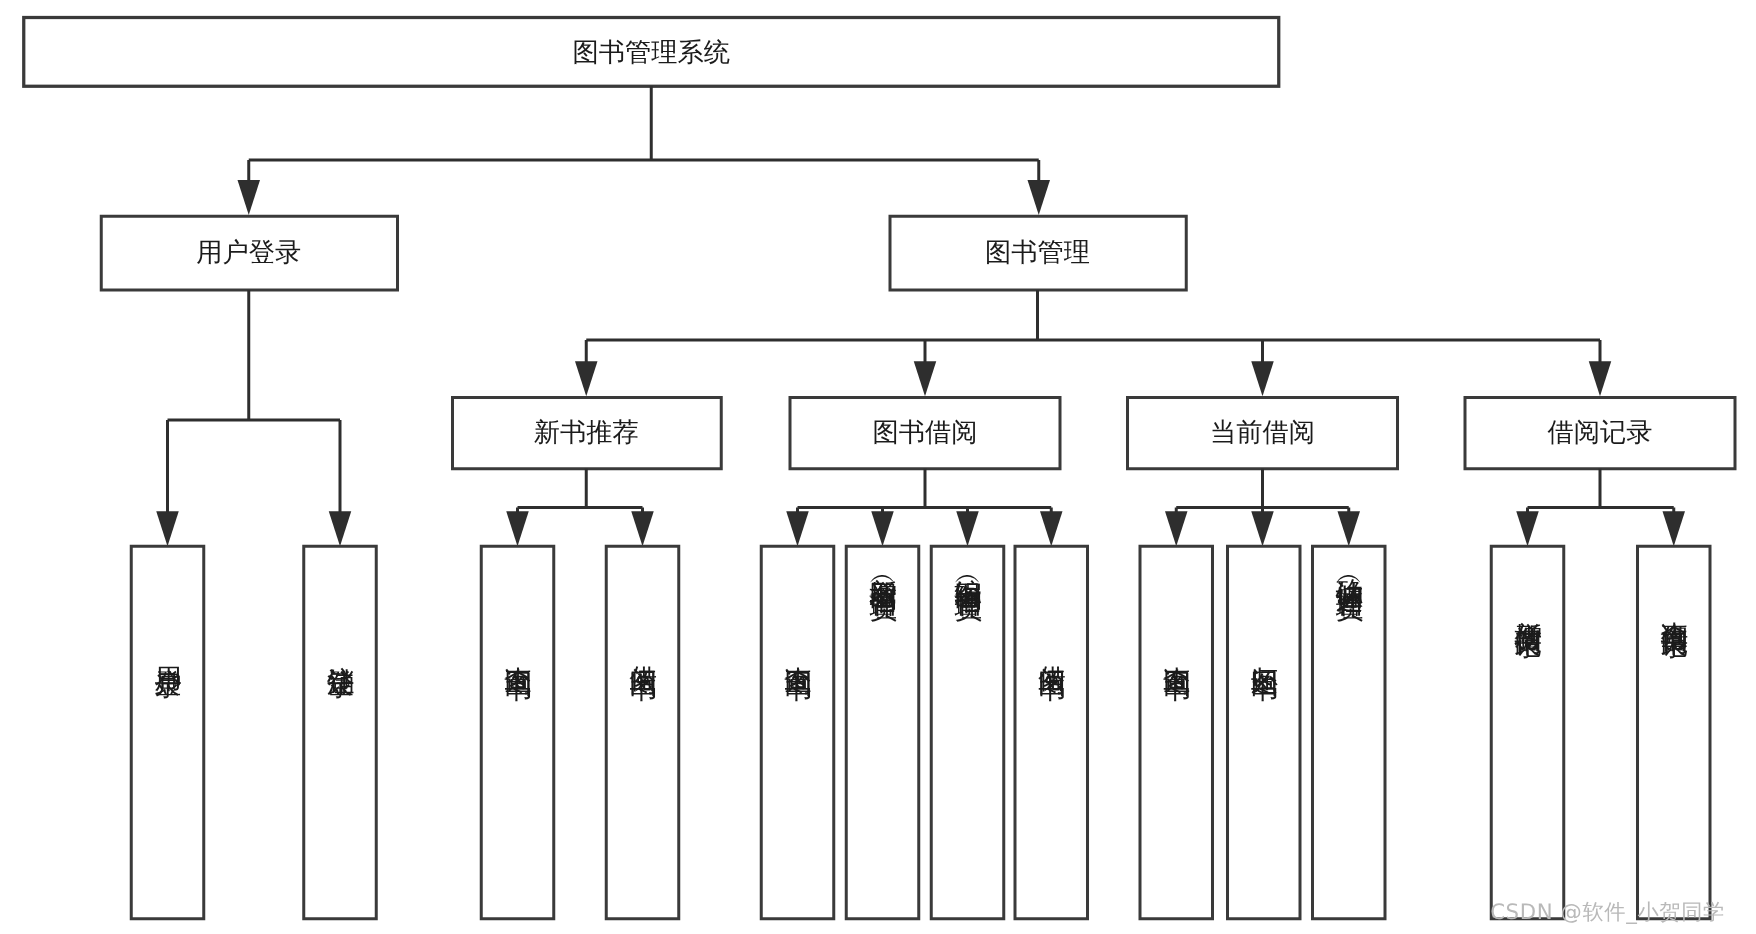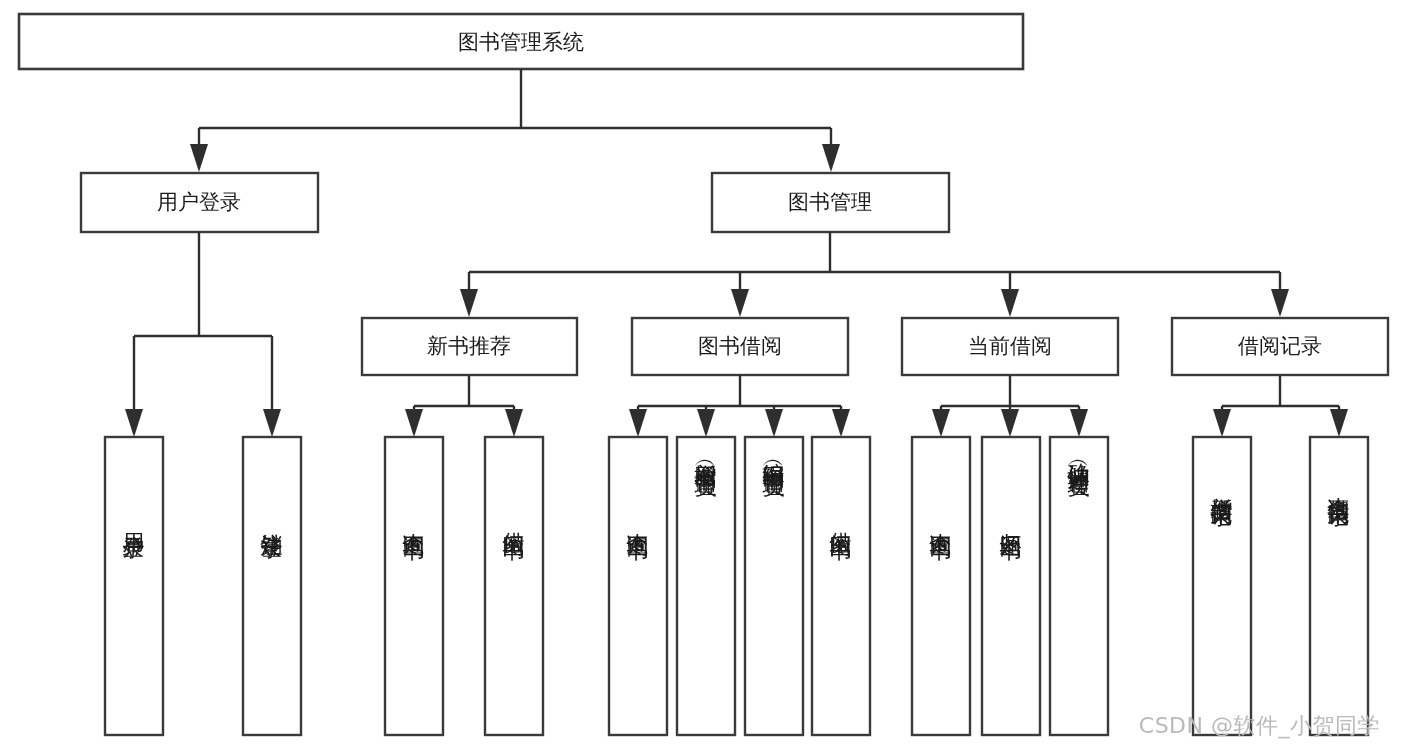--- a/index.html
+++ b/index.html
@@ -77,21 +77,21 @@
     line-height: 1.05;
     letter-spacing: 2px;
     color: #1b1b1b;
     white-space: nowrap;
   }
   .watermark {
     position: absolute;
     right: 8px;
     bottom: 6px;
     font-family: "DejaVu Sans", "Liberation Sans", sans-serif;
-    font-size: 22px;
+    font-size: 17px;
     color: #b9b9b9;
     letter-spacing: 0.5px;
     white-space: nowrap;
   }
 </style>
 </head>
 <body>
 
 <div id="diagram-root">
 

